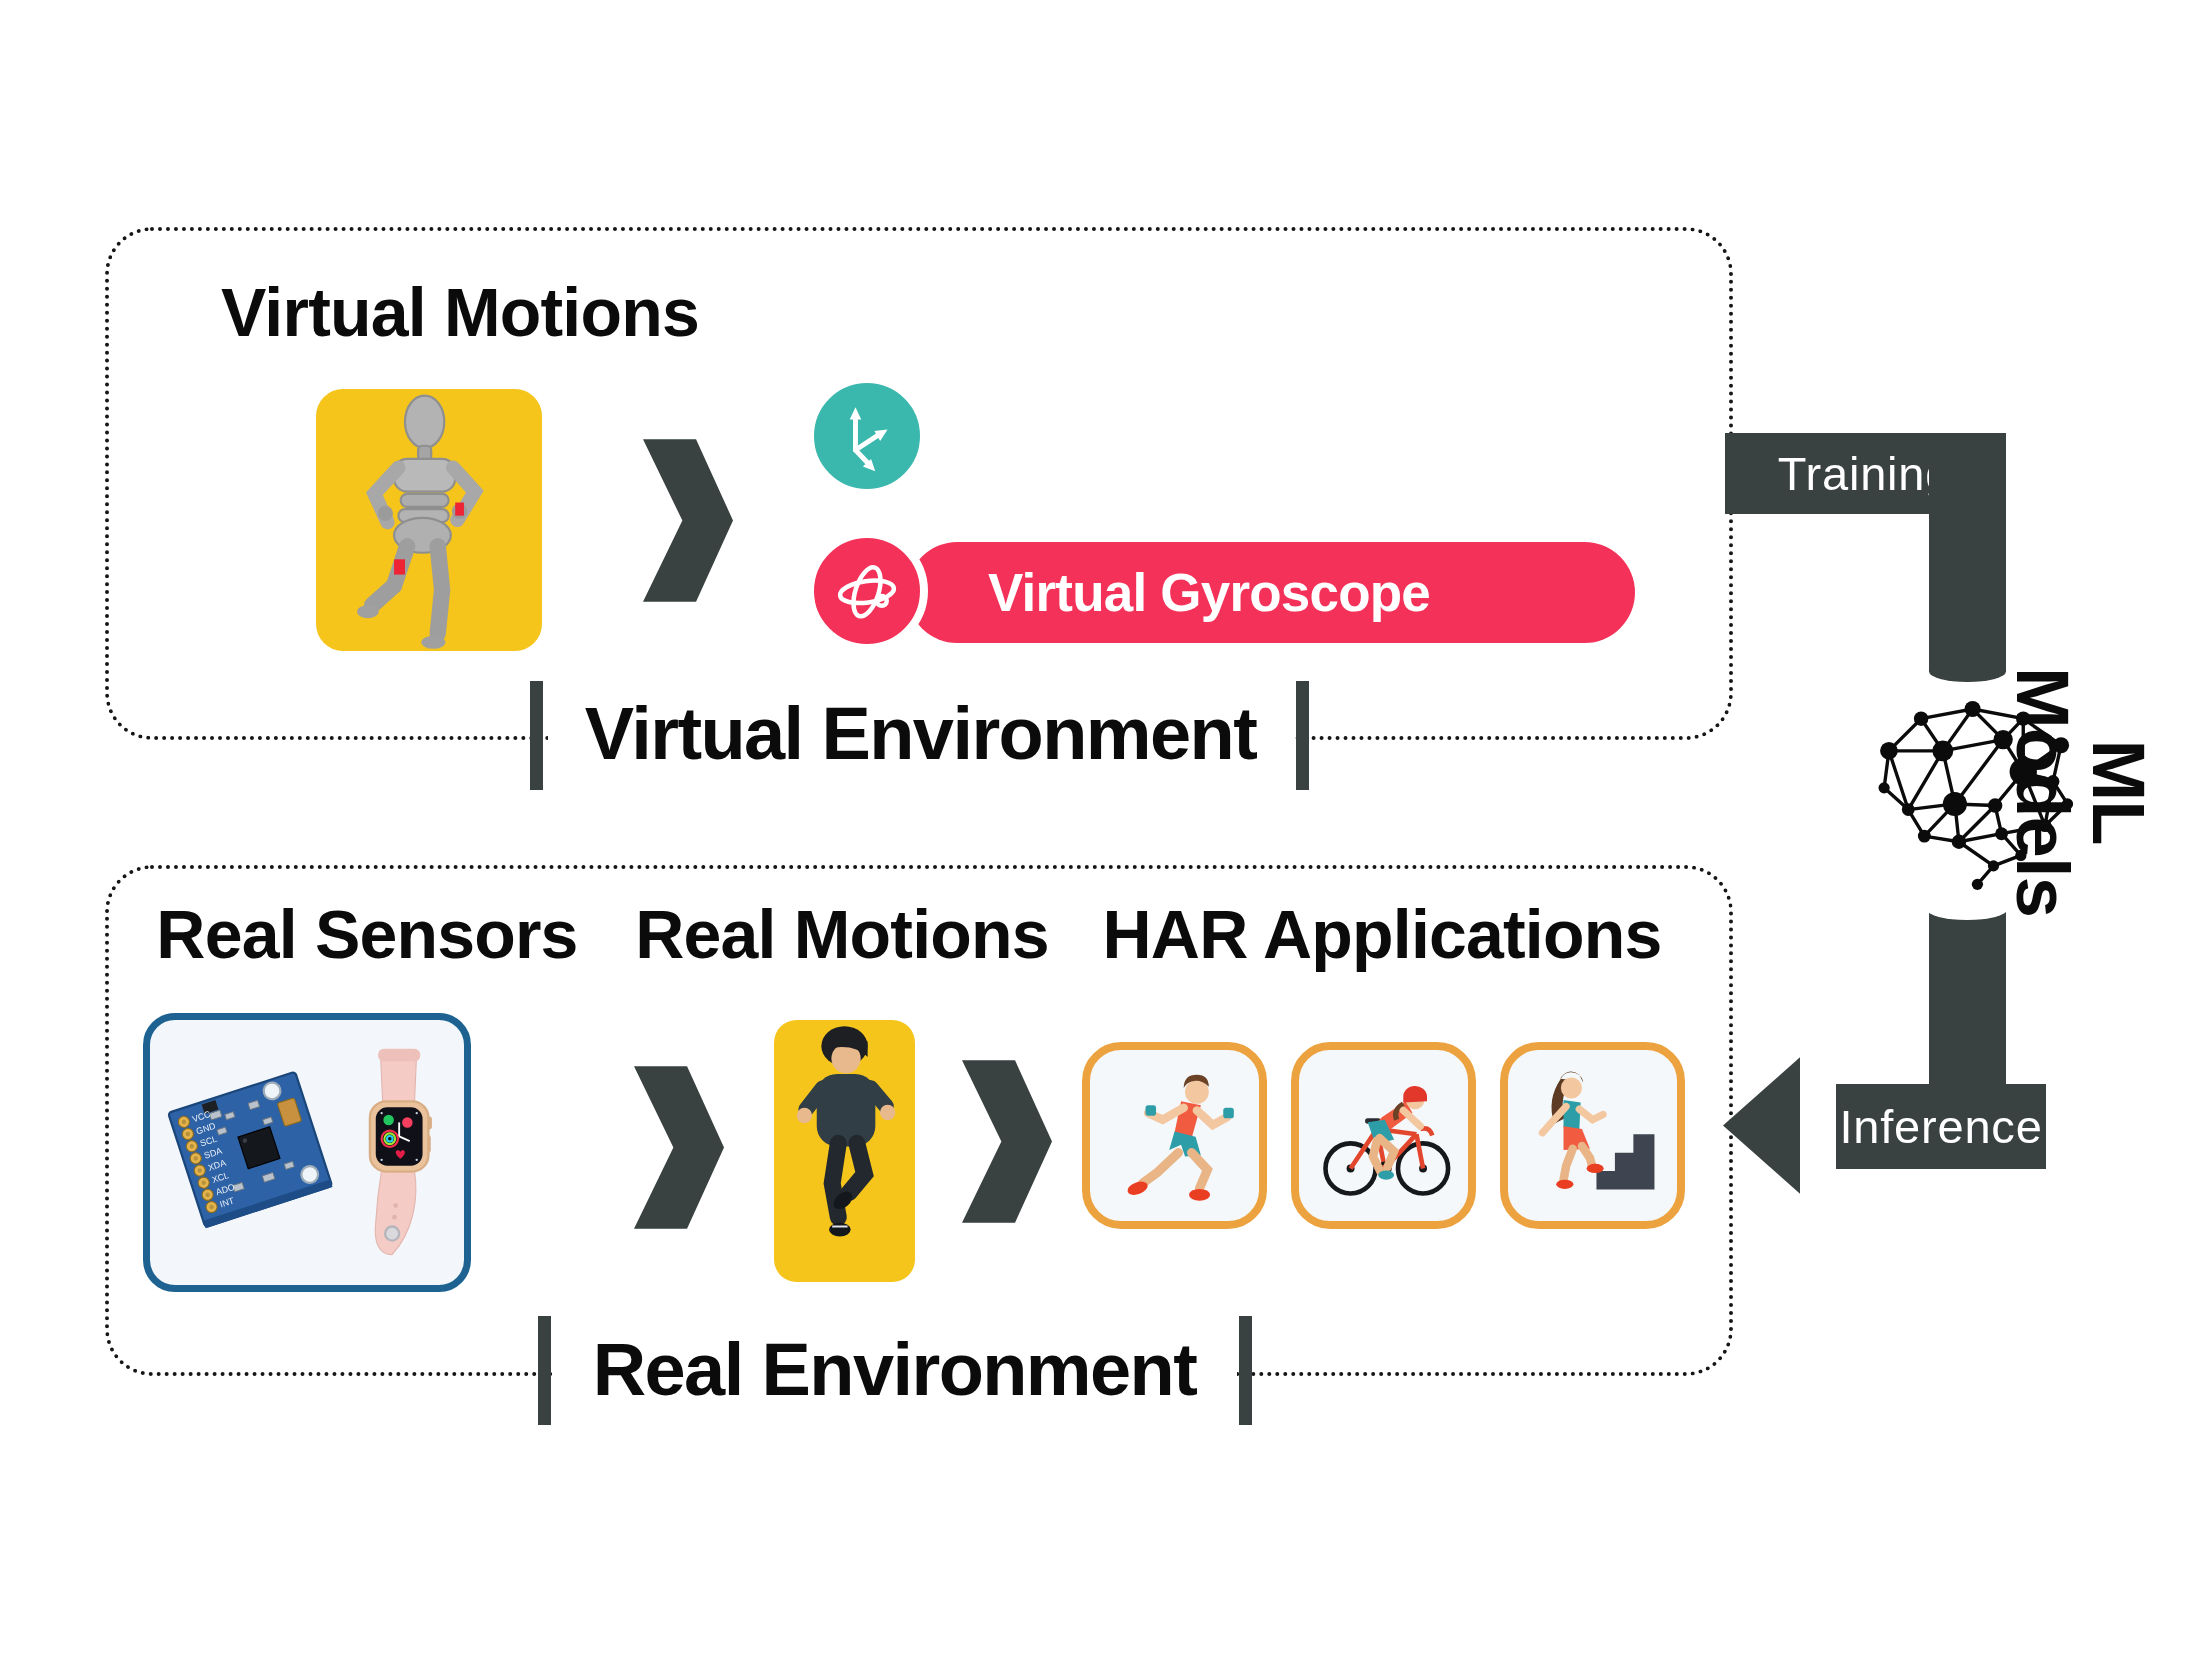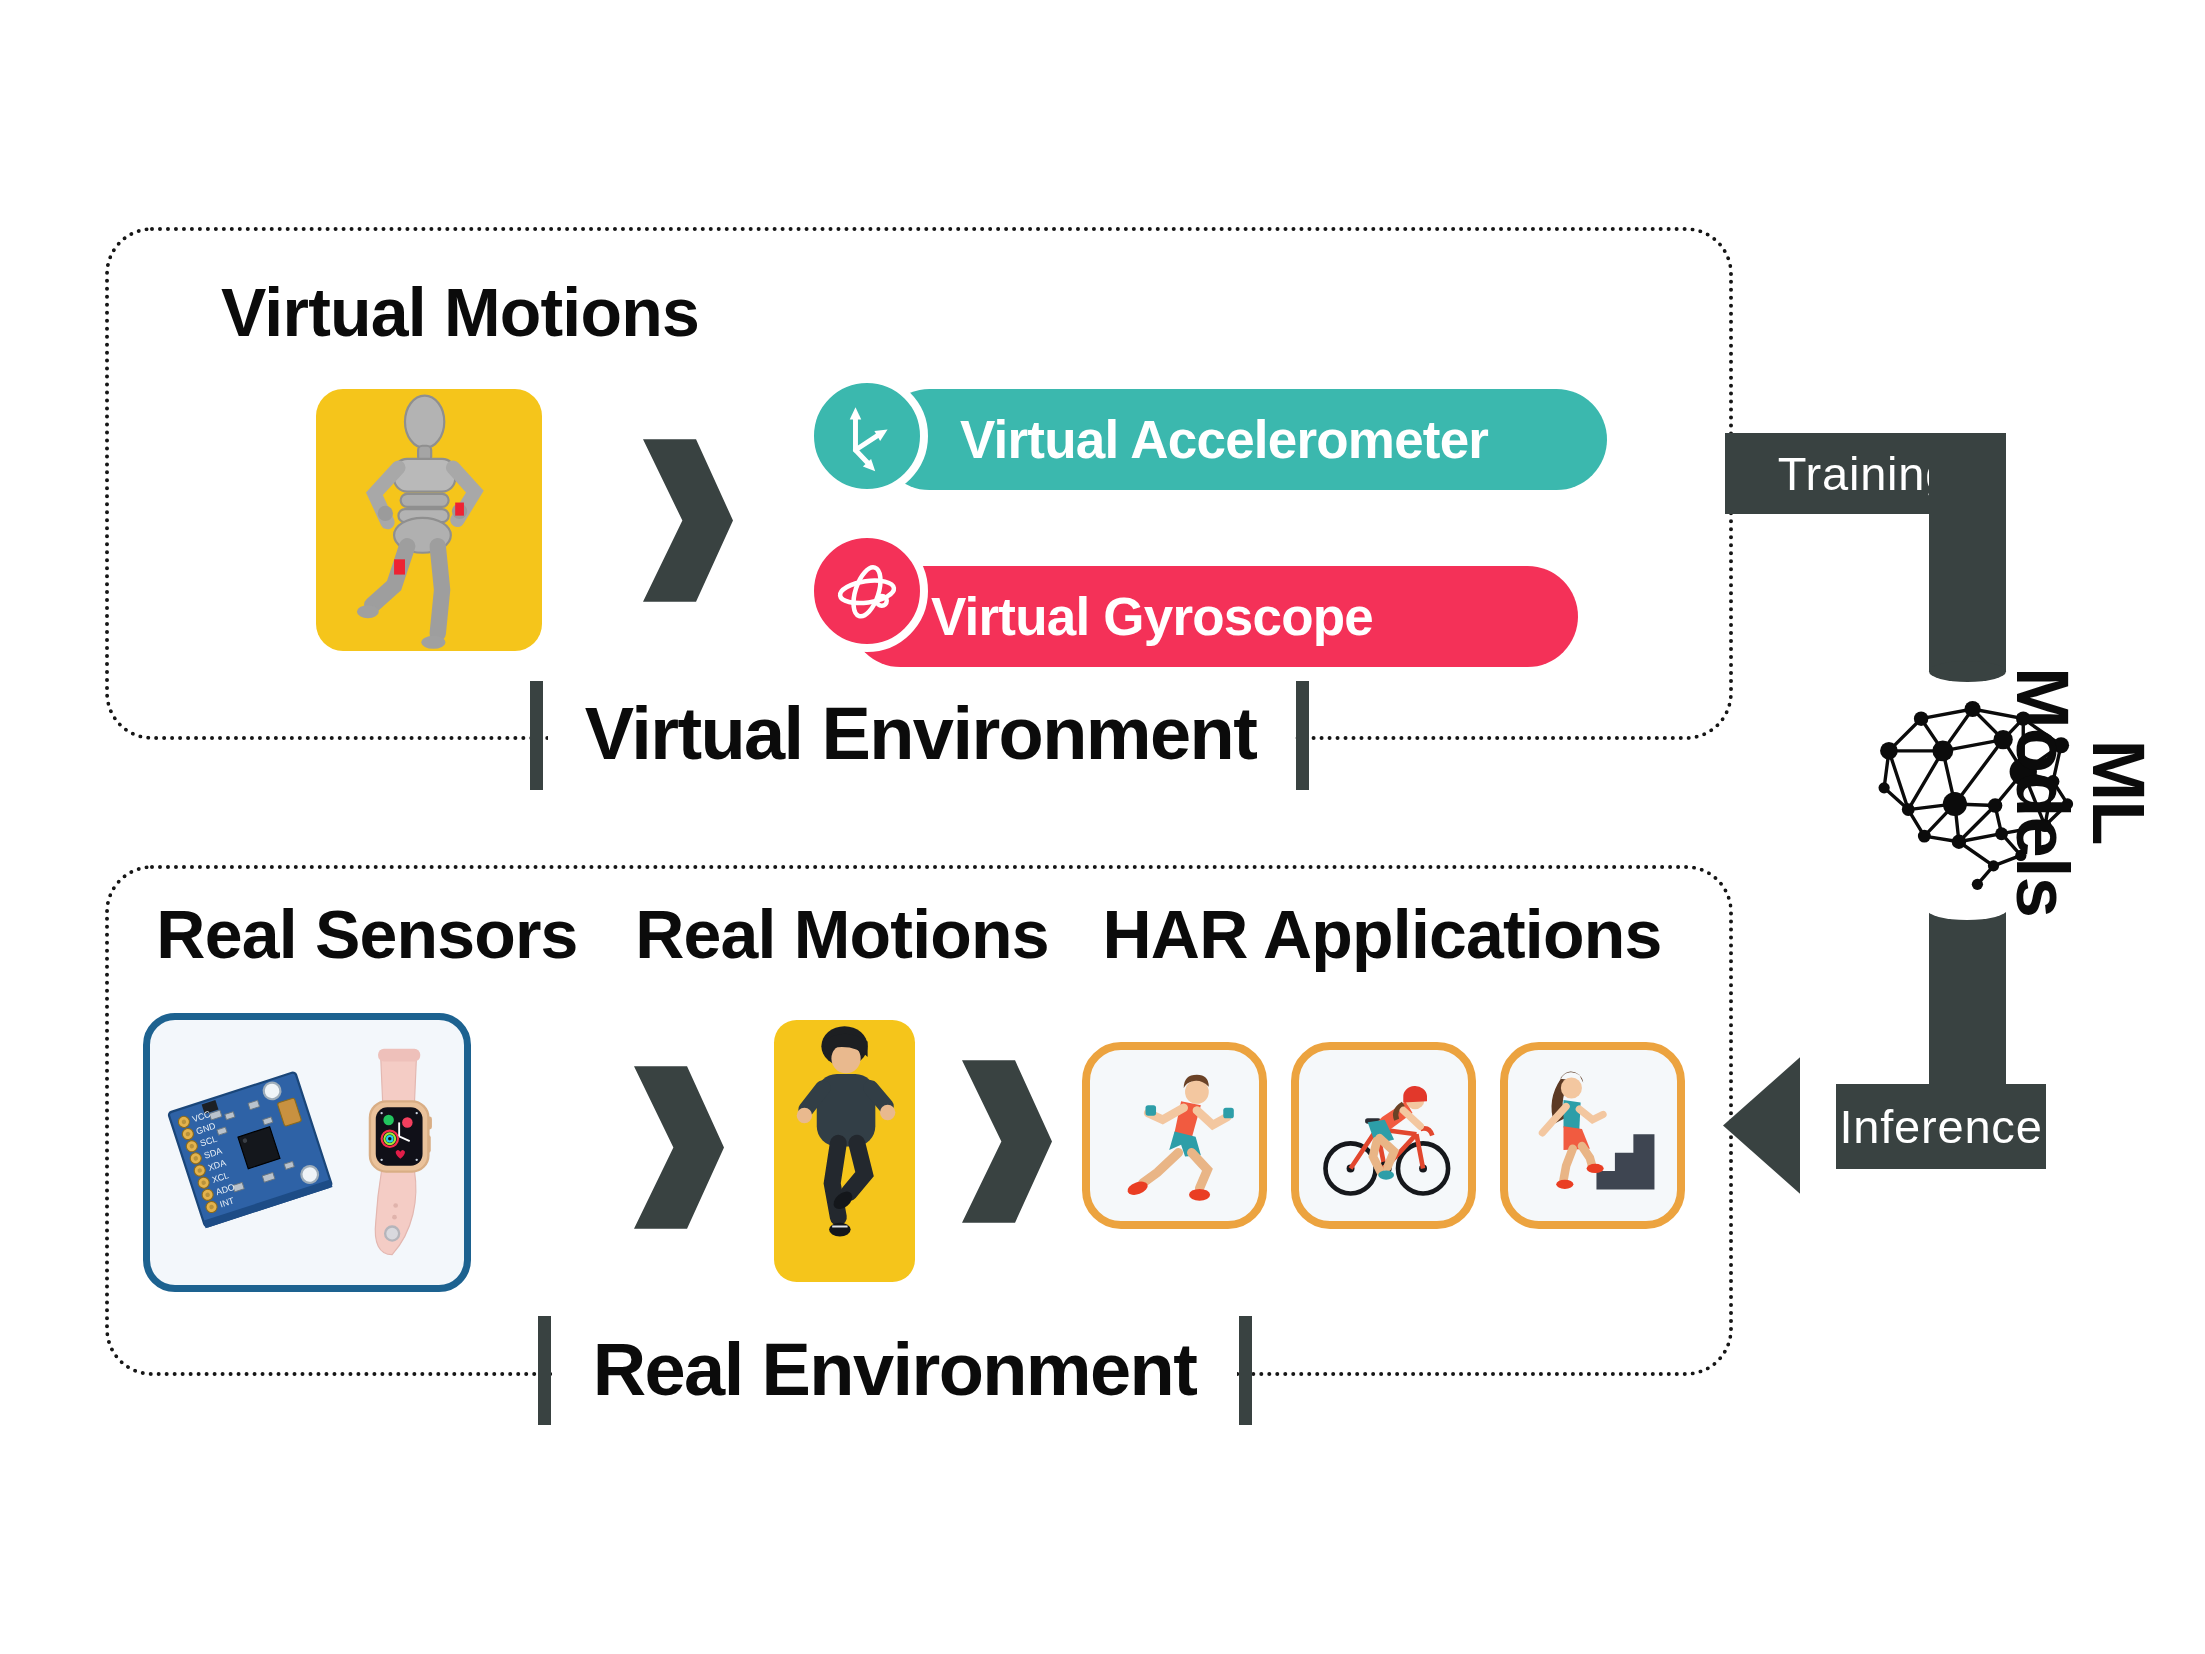--- a/index.html
+++ b/index.html
@@ -60,37 +60,34 @@
       <circle cx="64" cy="56" r="3.5" fill="#9b9b9b"></circle>
       <rect x="62" y="52" width="4" height="6" fill="#ee2333"></rect>
       <rect x="34" y="78" width="5" height="7" fill="#ee2333"></rect>
     </svg>
   </div>
 
   <svg class="abs" style="left:643px;top:439px;" width="90" height="163" viewBox="0 0 112 202">
     <polygon points="0,0 66,0 112,101 66,202 0,202 49,101" fill="#394241"></polygon>
   </svg>
 
-  <div class="pill" style="left:879px;top:389px;width:728px;background:#3BB8AE;">
-    <span>Virtual Accelerometer</span>
-  </div>
   <div class="badge" style="left:806px;top:375px;background:#3BB8AE;">
     <svg width="74" height="74" viewBox="0 0 90 90">
       <g stroke="#ffffff" stroke-width="6" stroke-linecap="round" fill="#ffffff">
         <line x1="31" y1="62" x2="31" y2="22"></line>
         <polygon points="31,10 24,25 38,25" stroke="none"></polygon>
         <line x1="31" y1="62" x2="60" y2="43"></line>
         <polygon points="70,37 54,39 61,51" stroke="none"></polygon>
         <line x1="31" y1="62" x2="48" y2="80"></line>
         <polygon points="55,88 50,73 40,82" stroke="none"></polygon>
       </g>
     </svg>
   </div>
 
-  <div class="pill" style="left:850px;top:542px;width:728px;background:#F43158;margin-top:24px;">
+  <div class="pill" style="left:907px;top:542px;width:728px;background:#F43158;">
     <span>Virtual Gyroscope</span>
   </div>
   <div class="badge" style="left:806px;top:530px;background:#F43158;">
     <svg width="74" height="74" viewBox="0 0 90 90">
       <g stroke="#ffffff" stroke-width="5.5" fill="none">
         <ellipse cx="45" cy="46" rx="33" ry="13" transform="rotate(-8 45 46)"></ellipse>
         <ellipse cx="45" cy="46" rx="14" ry="31" transform="rotate(18 45 46)"></ellipse>
         <circle cx="63" cy="57" r="6"></circle>
       </g>
     </svg>

